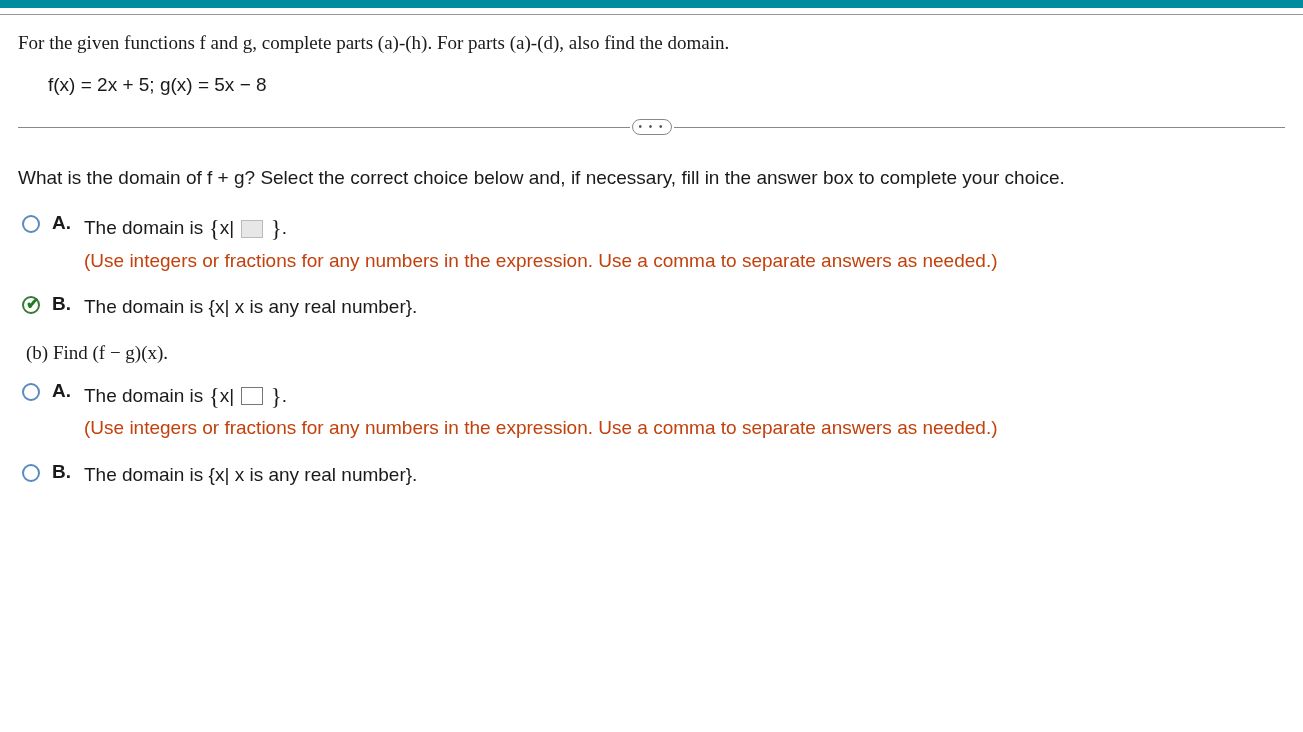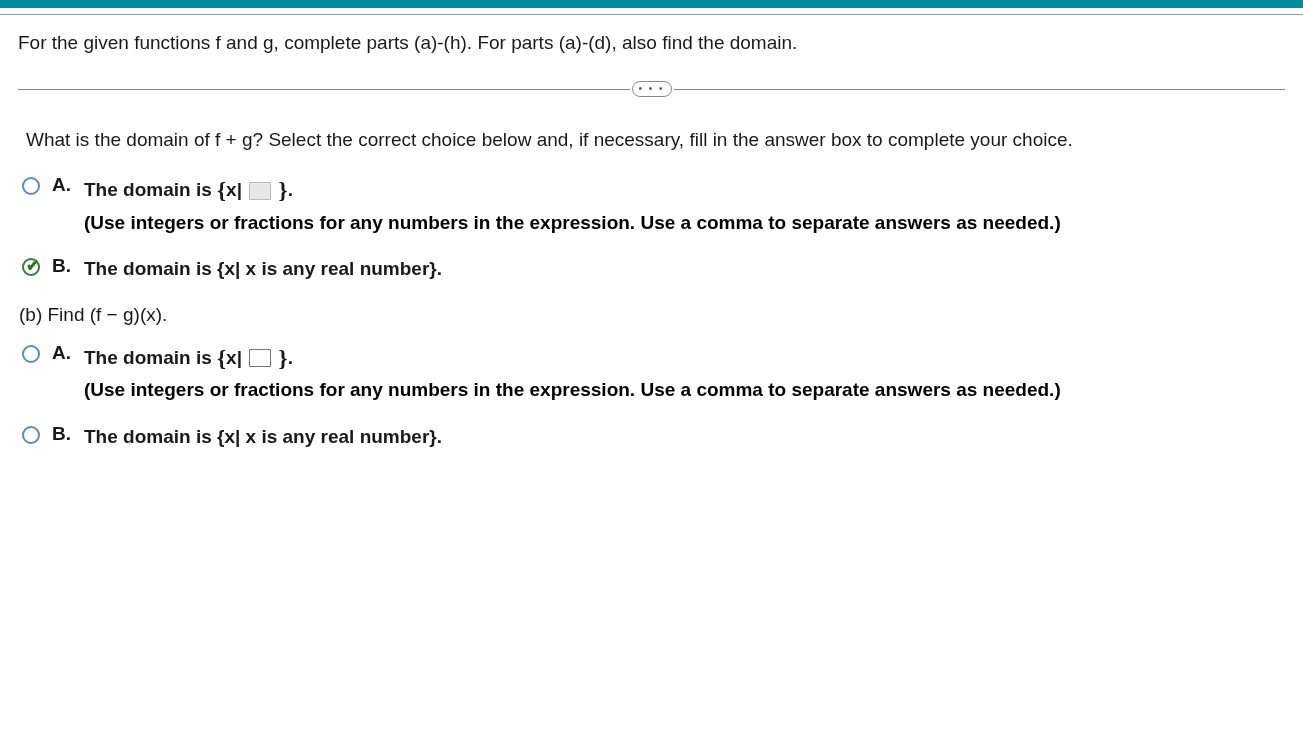--- a/index.html
+++ b/index.html
@@ -7,76 +7,77 @@
     font-family: Arial, Helvetica, sans-serif;
     font-size: 19px;
     color: #1a1a1a;
     background: #fff;
     width: 1303px;
   }
   .topbar { height: 8px; background: #008b9e; }
   .whitebar { height: 6px; background: #fff; }
   .hr-top { border: none; border-top: 1px solid #999; }
   .content { padding: 14px 18px 20px 18px; }
-  .problem-intro { margin-bottom: 16px; line-height: 1.5; }
+  .problem-intro { margin-bottom: 16px; line-height: 1.5; font-family: Liberation Serif, serif; }
   .functions { margin: 10px 0 16px 30px; }
   .divider-row {
     display: flex;
     align-items: center;
     margin: 24px 0 28px 0;
   }
   .divider-line { flex: 1; border-top: 1px solid #888; }
   .divider-pill {
     width: 40px; height: 16px;
     border: 1px solid #888; border-radius: 10px;
     margin: 0 2px; background: #fff;
     display: flex; align-items: center; justify-content: center;
     font-size: 10px; letter-spacing: 2px; color: #555;
     position: relative; top: -1px;
   }
   .divider-spacer { flex: 1; }
-  .q-line { margin: 28px 0 20px 8px; line-height: 1.5; }
+  .q-line { margin: 28px 0 20px 0; line-height: 1.5; }
   .choices { margin-left: 4px; }
   .choice-row { display: flex; align-items: flex-start; margin-bottom: 18px; }
   .radio {
     width: 18px; height: 18px; border: 2px solid #5a8bbf;
     border-radius: 50%; flex-shrink: 0; margin-top: 3px;
     background: #fff; position: relative;
   }
   .radio.selected { border-color: #3a7a3a; }
   .radio.selected::after {
     content: "✔"; position: absolute;
     left: 2px; top: -4px;
     font-size: 16px; font-weight: bold; color: #1e7a1e;
   }
   .choice-label { font-weight: bold; margin: 0 10px 0 12px; min-width: 22px; }
-  .choice-body { flex: 1; line-height: 1.5; font-weight: bold; }
-  .hint { color: #000000; }
+  .choice-body { flex: 1; line-height: 1.5; }
+  .hint { color: #c2410c; }
   .setbox {
     display: inline-block; width: 22px; height: 18px;
     background: #e7e7e7; border: 1px solid #bbb;
     vertical-align: middle; margin: 0 2px;
   }
   .setbox.outline { background: #fff; border: 1px solid #777; }
   .brace { font-family: "Times New Roman", serif; font-size: 23px; vertical-align: -2px; }
-  .part-b { margin: 20px 0 16px 1px; }
+  .part-b { margin: 20px 0 16px 8px; font-family: Liberation Serif, serif; }
   .eq-line { margin: 10px 0 18px 30px; }
   .hl { background: #d6e4fa; padding: 1px 3px; }
   .nowrap { white-space: nowrap; }
 </style>
 </head>
 <body>
 
 <div class="topbar"></div>
 <div class="whitebar"></div>
 <hr class="hr-top">
 
 <div class="content">
 
   <div class="problem-intro">For the given functions f and g, complete parts (a)-(h). For parts (a)-(d), also find the domain.</div>
+  <div class="functions">f(x) = 2x + 5; g(x) = 5x − 8</div>
 
   <div class="divider-row">
     <div class="divider-line"></div>
     <div class="divider-pill">• • •</div>
     <div class="divider-line divider-spacer"></div>
   </div>
 
   <div class="q-line">What is the domain of f + g? Select the correct choice below and, if necessary, fill in the answer box to complete your choice.</div>
 
   <div class="choices">

